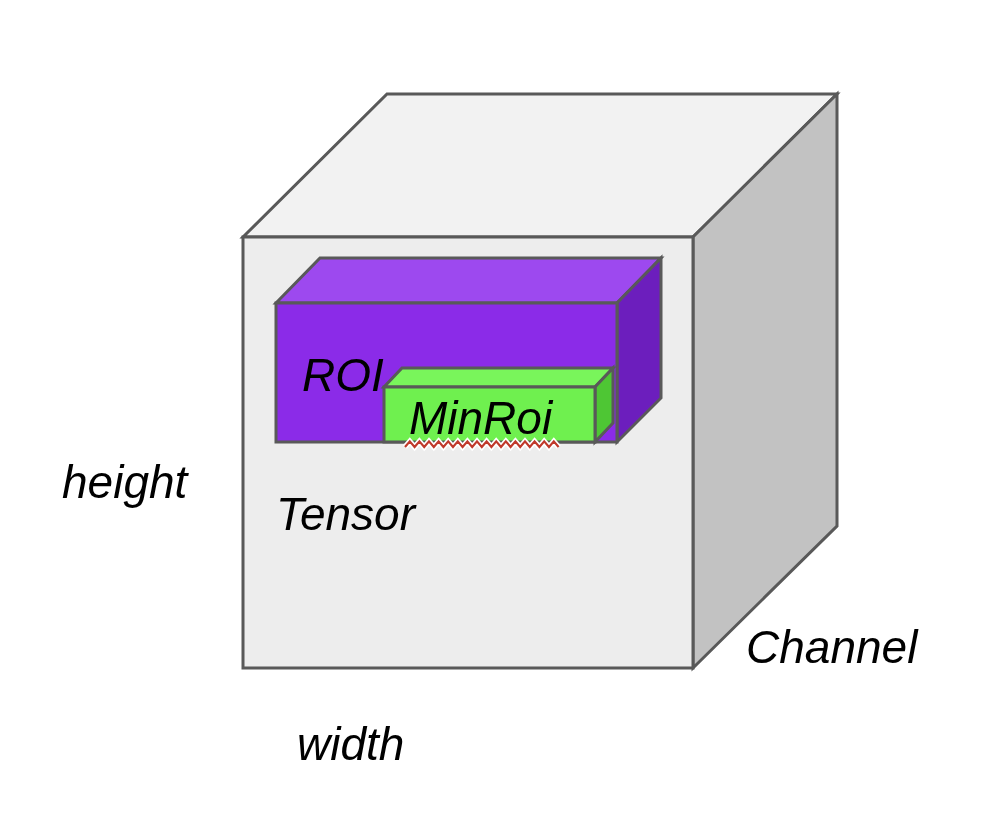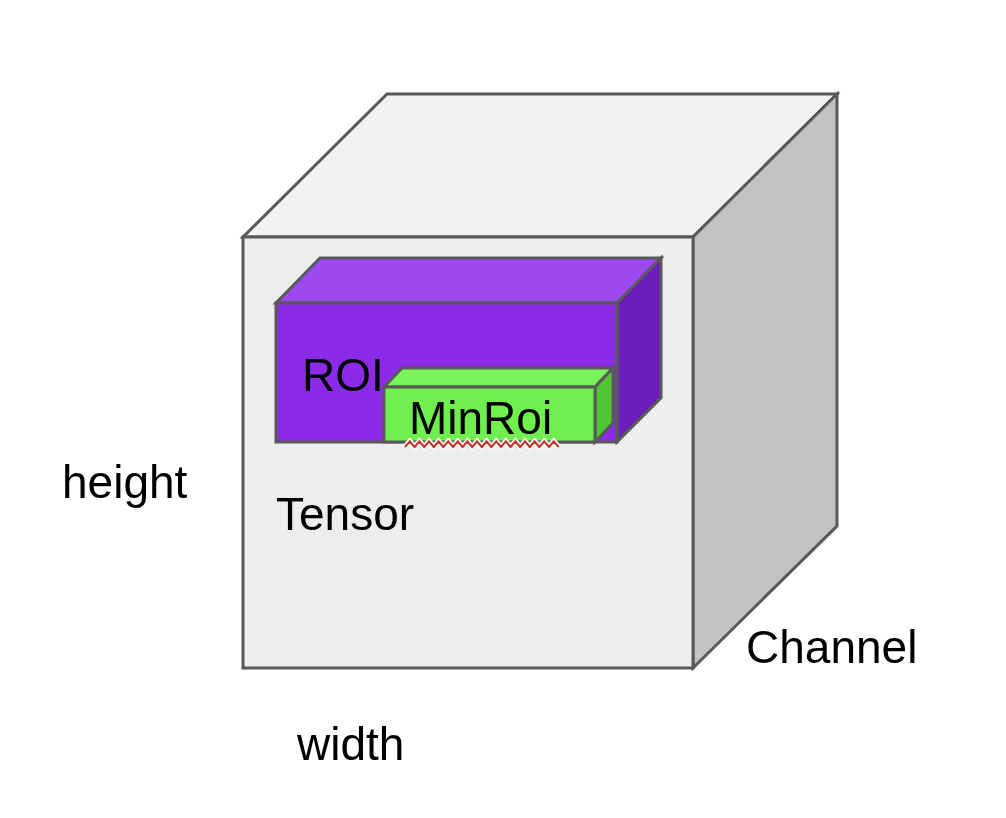--- a/index.html
+++ b/index.html
@@ -8,20 +8,21 @@
     background: #ffffff;
     width: 1006px;
     height: 818px;
     overflow: hidden;
   }
   .stage {
     position: relative;
     width: 932px;
     height: 818px;
     background: #ffffff;
+    font-style: italic;
   }
   svg { display: block; }
   .face {
     stroke: #595959;
     stroke-width: 3;
     stroke-linejoin: miter;
   }
   .label {
     font-family: "Liberation Sans", sans-serif;
     font-size: 46px;

